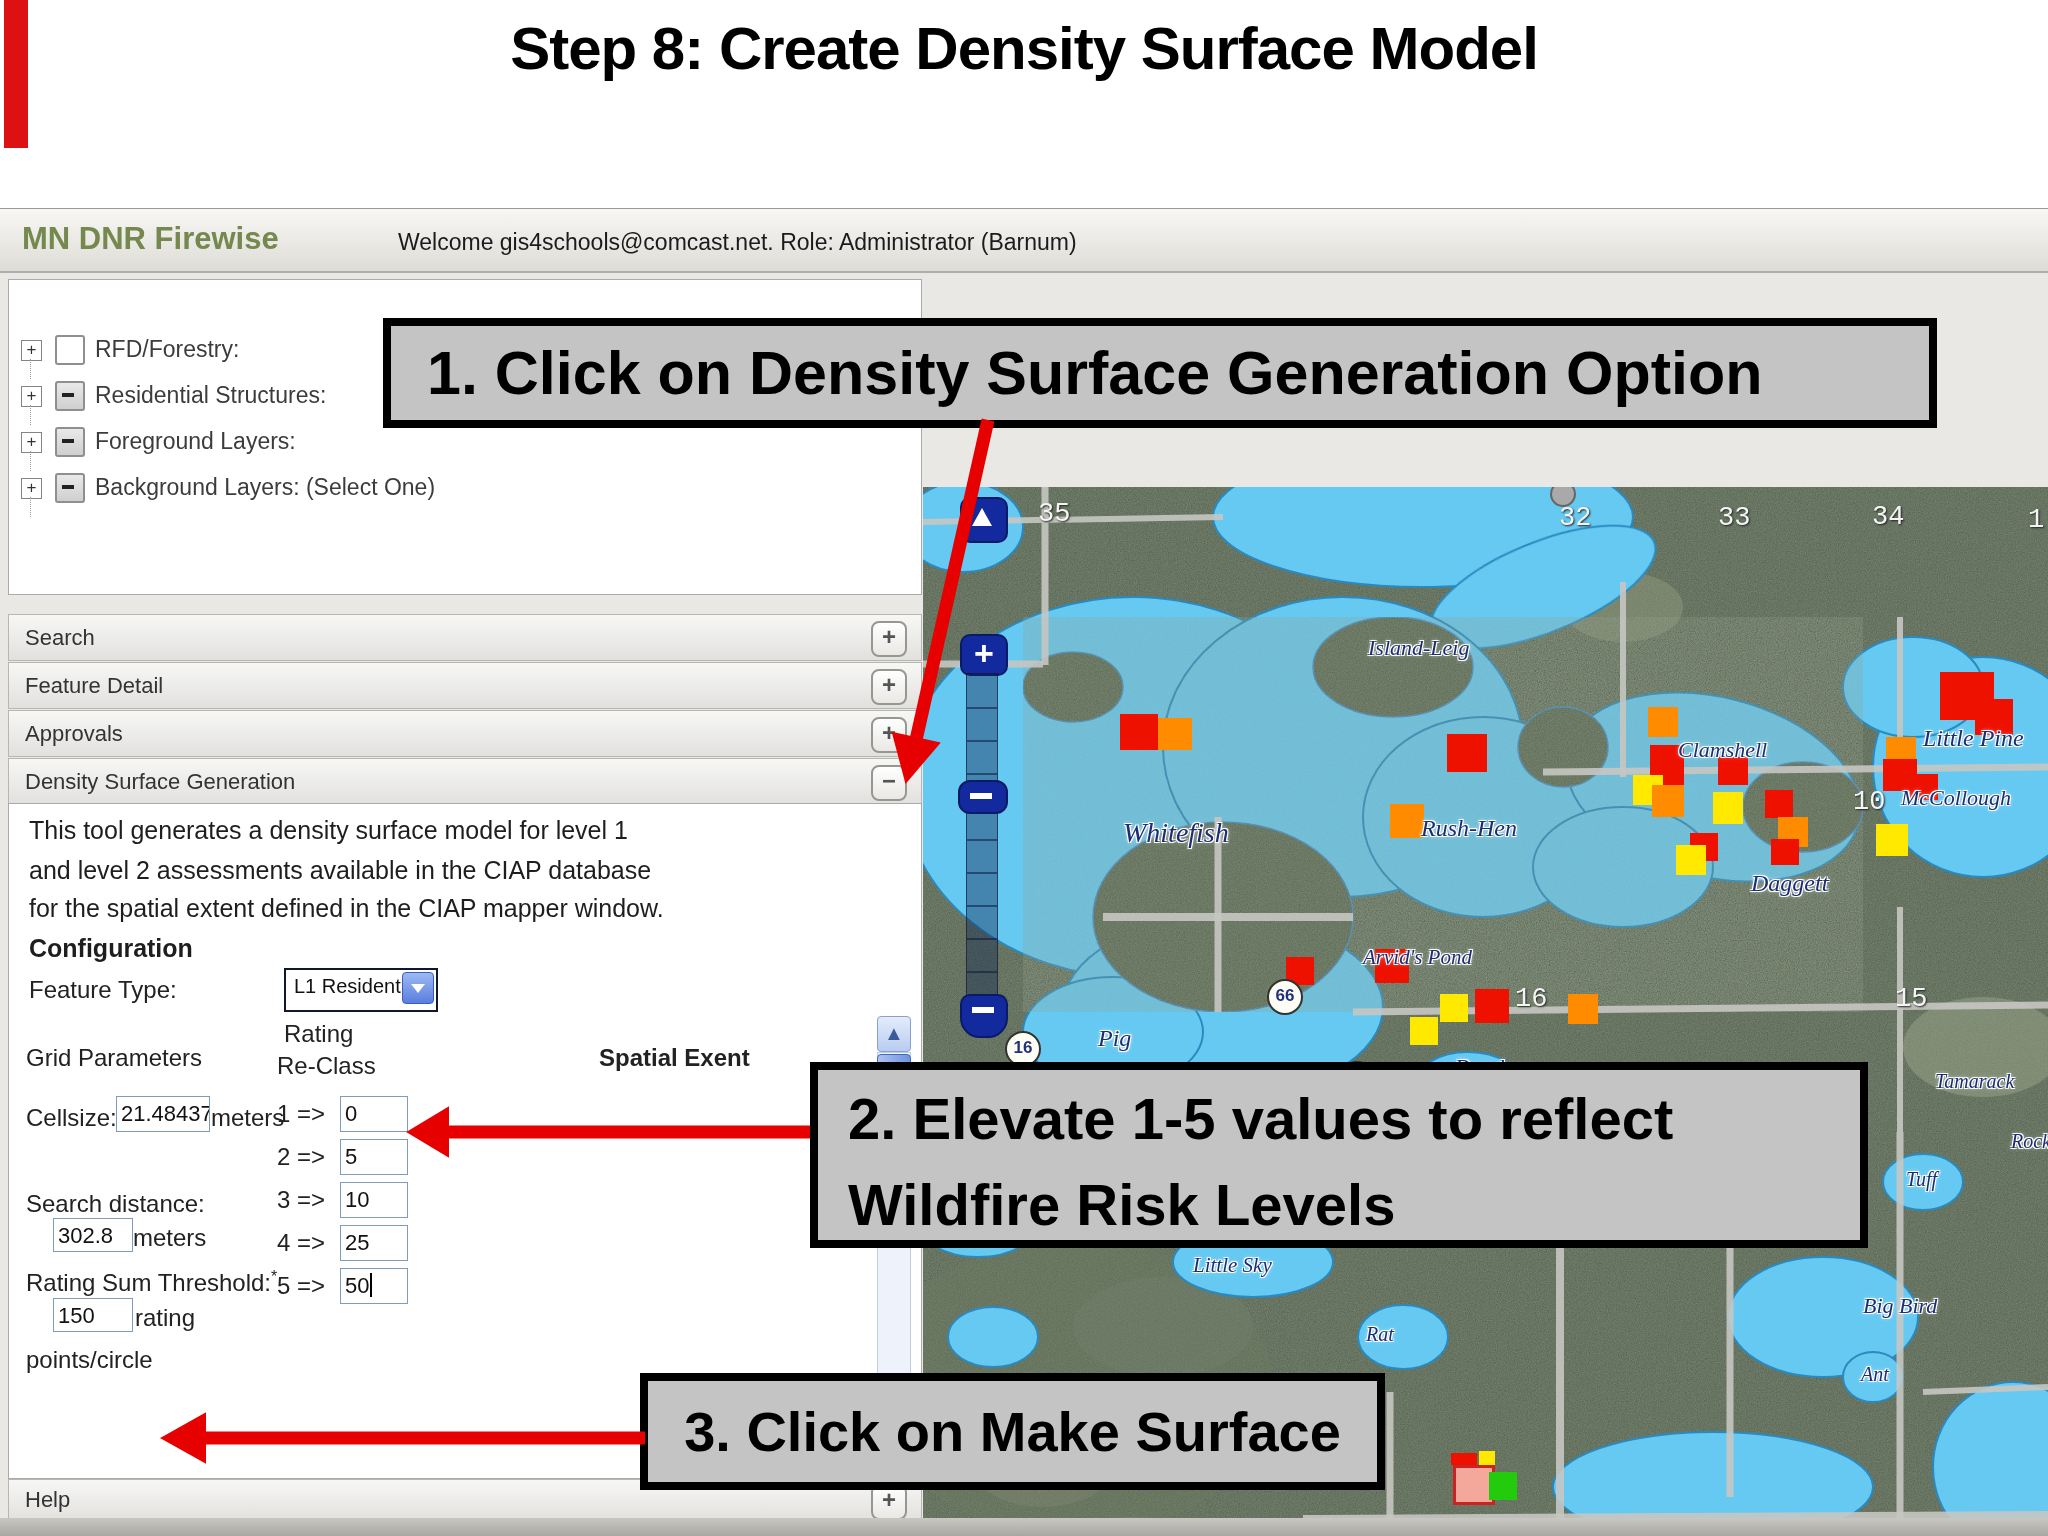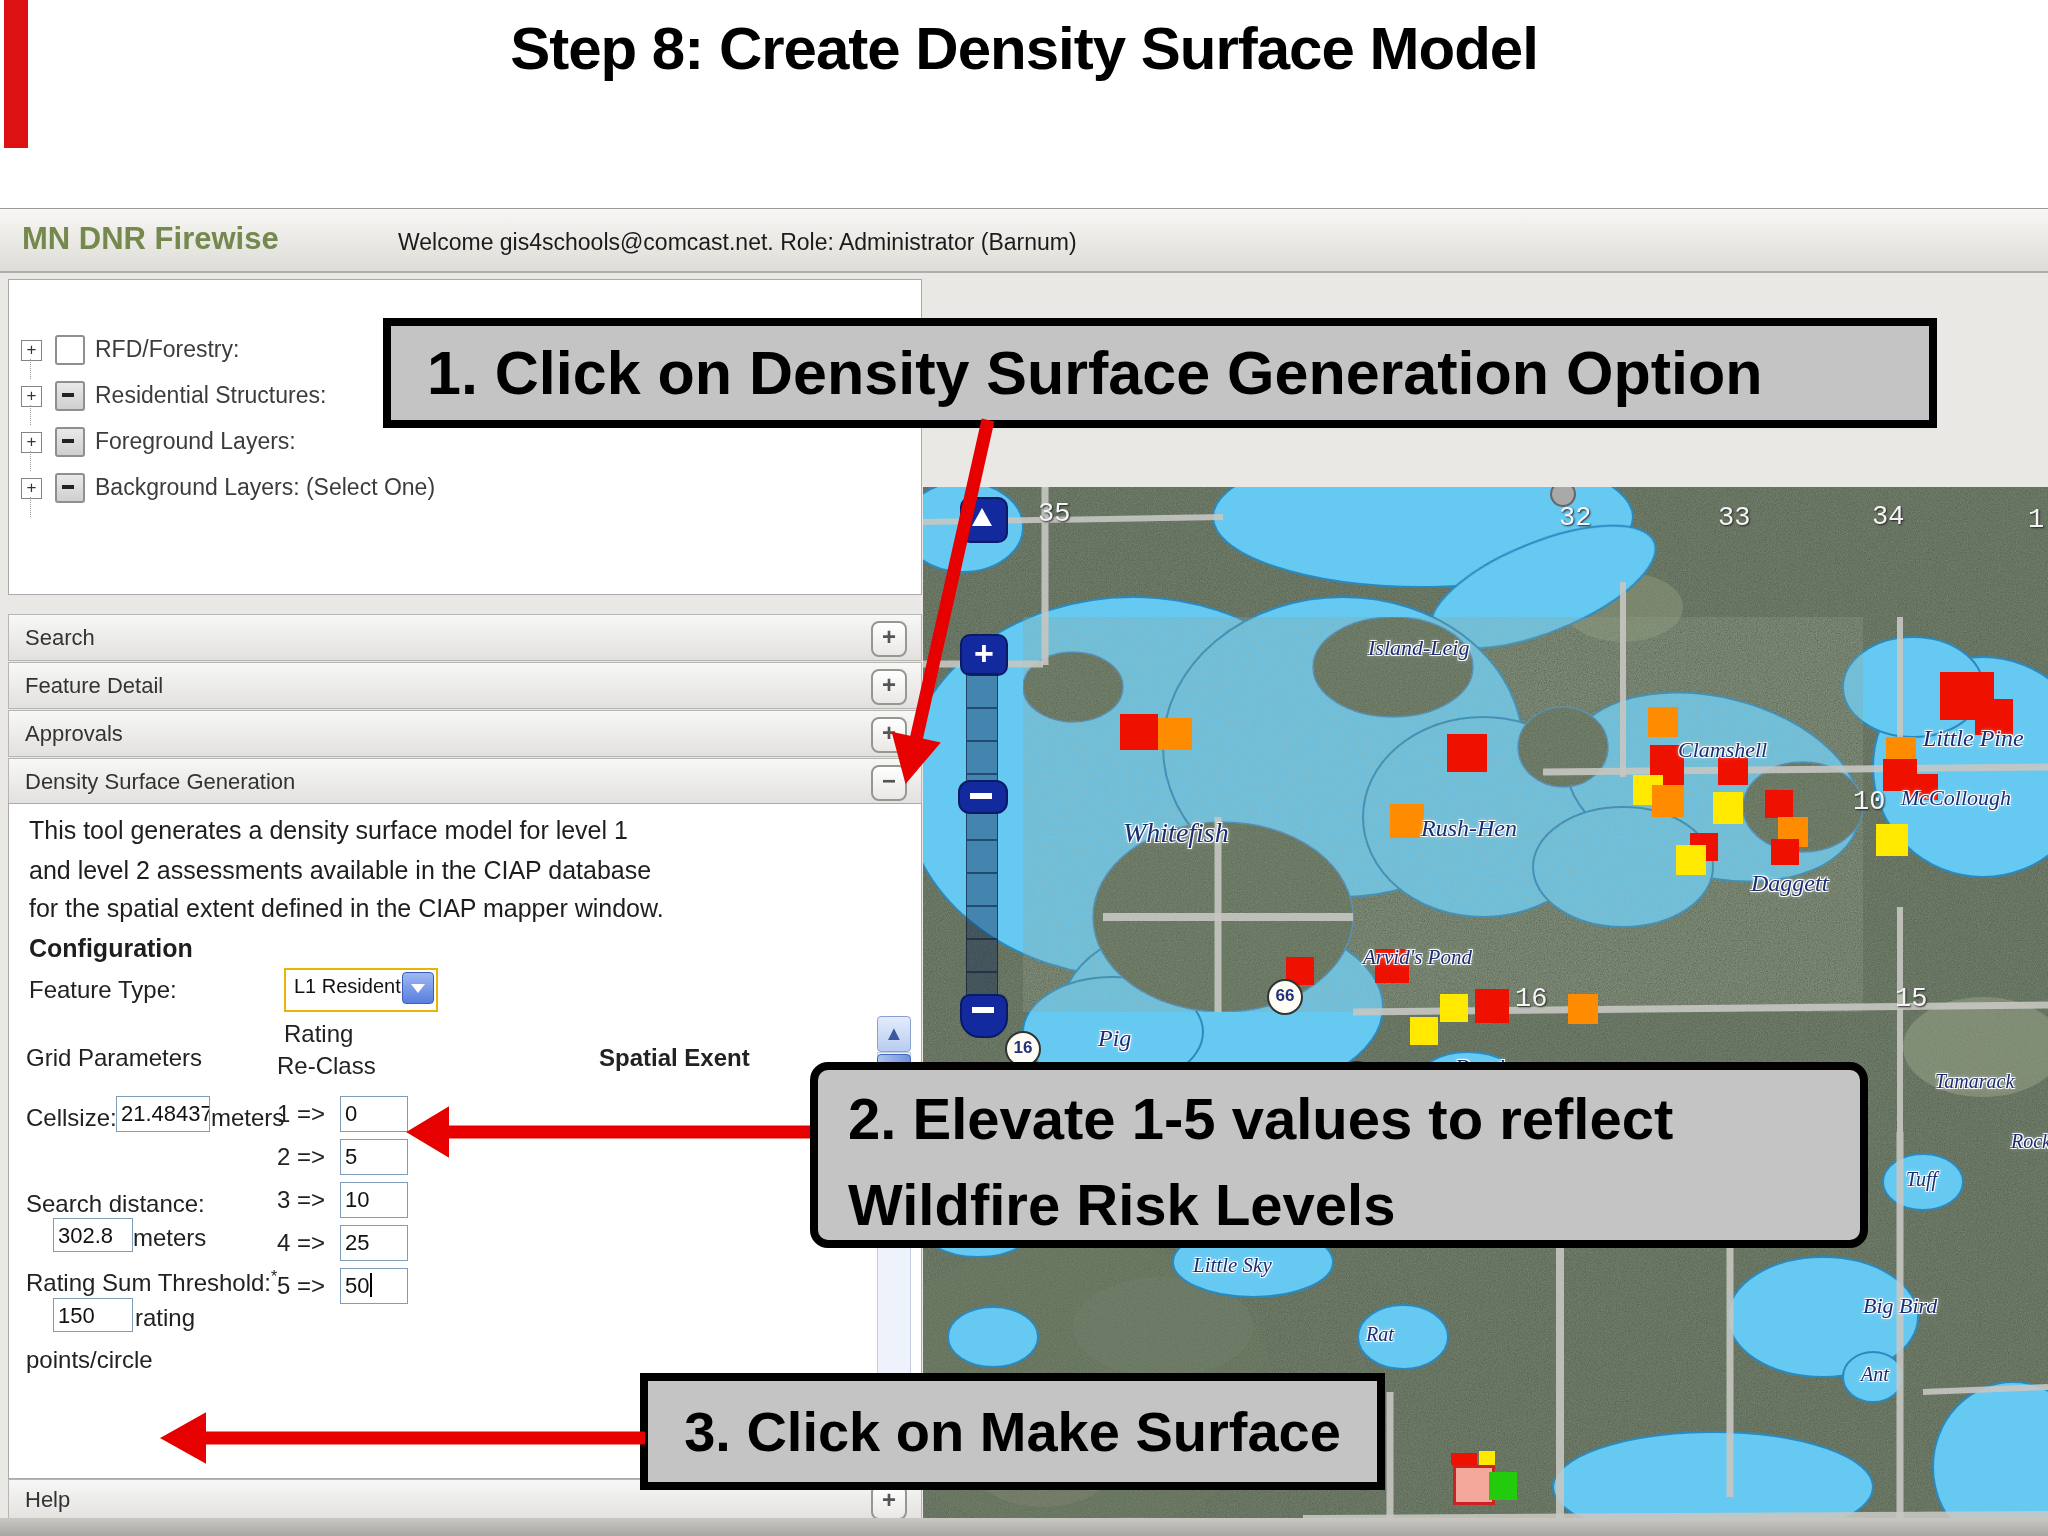--- a/index.html
+++ b/index.html
@@ -36,21 +36,21 @@
   .cb.partial{background:linear-gradient(#e9e9e9,#cfcfcf);}
   .cb.partial::after{content:"";position:absolute;left:5px;top:10px;width:12px;height:4px;background:#222;}
   .tree-label{position:absolute;left:86px;top:6px;font-size:23px;color:#3c3c3c;}
   .acc{left:8px;width:912px;height:45px;}
   #dsg-panel{left:8px;top:594px;width:912px;height:674px;background:#fff;border:1px solid #aaa;}
   .ptext{position:absolute;left:20px;font-size:25px;color:#1e1e1e;text-align:center;}
   .plabel{position:absolute;font-size:24px;color:#222;}
   .pinput{position:absolute;border:1px solid #7f9db9;background:#fff;font-size:22px;color:#111;
           padding:2px 4px;overflow:hidden;white-space:nowrap;line-height:30px;}
   .caret{display:inline-block;width:2px;height:24px;background:#000;vertical-align:-4px;margin-left:1px;}
-  #feature-select{left:275px;top:764px;width:150px;height:40px;border:2px solid #eab308;background:#fff;}
+  #feature-select{left:275px;top:764px;width:150px;height:40px;border:2px solid #0f172a;background:#fff;}
   #feature-select .selval{position:absolute;left:8px;top:5px;font-size:20px;color:#111;}
   #sel-arrow{position:absolute;right:2px;top:2px;width:30px;height:30px;border-radius:4px;
      background:linear-gradient(#9db9f2,#5a7edf);border:1px solid #3a5dbb;}
   #sel-arrow::after{content:"";position:absolute;left:8px;top:11px;border-left:7px solid transparent;
      border-right:7px solid transparent;border-top:9px solid #fff;}
   .reclass-row{position:relative;height:36px;margin-bottom:7px;}
   .rk{position:absolute;left:0;top:4px;font-size:24px;color:#222;}
   .rv{position:absolute;left:63px;top:0;width:58px;height:30px;}
   
   .sb-btn{position:absolute;left:868px;width:32px;height:34px;background:linear-gradient(#e3ecfb,#b9ccf0);
@@ -77,21 +77,21 @@
   #nav-track{position:absolute;left:43px;top:186px;width:30px;height:326px;background:rgba(20,40,80,.42);
      border:1px solid rgba(10,20,50,.6);}
   .nav-tick{position:absolute;left:0;width:100%;height:0;border-top:2px solid rgba(10,25,60,.55);}
   #nav-handle{position:absolute;left:35px;top:293px;width:46px;height:30px;background:#122a9e;
      border:2px solid #0a1b66;border-radius:12px;}
   #nav-handle::after,#nav-minus::after{content:"";position:absolute;left:10px;top:11px;width:22px;height:6px;background:#fff;}
   #nav-minus{top:507px;height:40px;border-radius:10px 10px 20px 20px;}
   
   .callout{position:absolute;background:#c4c4c4;border:8px solid #000;color:#000;font-weight:bold;}
   #callout1{left:383px;top:318px;width:1554px;height:110px;font-size:61px;line-height:94px;padding-left:36px;box-sizing:border-box;}
-  #callout2{left:810px;top:1062px;width:1058px;height:186px;font-size:58px;line-height:86px;padding:6px 0 0 30px;box-sizing:border-box;border-radius:18px;}
+  #callout2{left:810px;top:1062px;width:1058px;height:186px;font-size:58px;line-height:86px;padding:6px 0 0 30px;box-sizing:border-box;}
   #callout3{left:640px;top:1373px;width:745px;height:117px;font-size:56px;line-height:101px;text-align:center;box-sizing:border-box;}
   #arrows{left:0;top:0;width:2048px;height:1536px;pointer-events:none;}
   #footer-strip{left:0;top:1518px;width:2048px;height:18px;background:linear-gradient(#c9c7c2,#a9a7a2);}
 </style>
 </head>
 <body>
 
 <div id="stage">
 
   <div id="red-strip" class="abs"></div>

